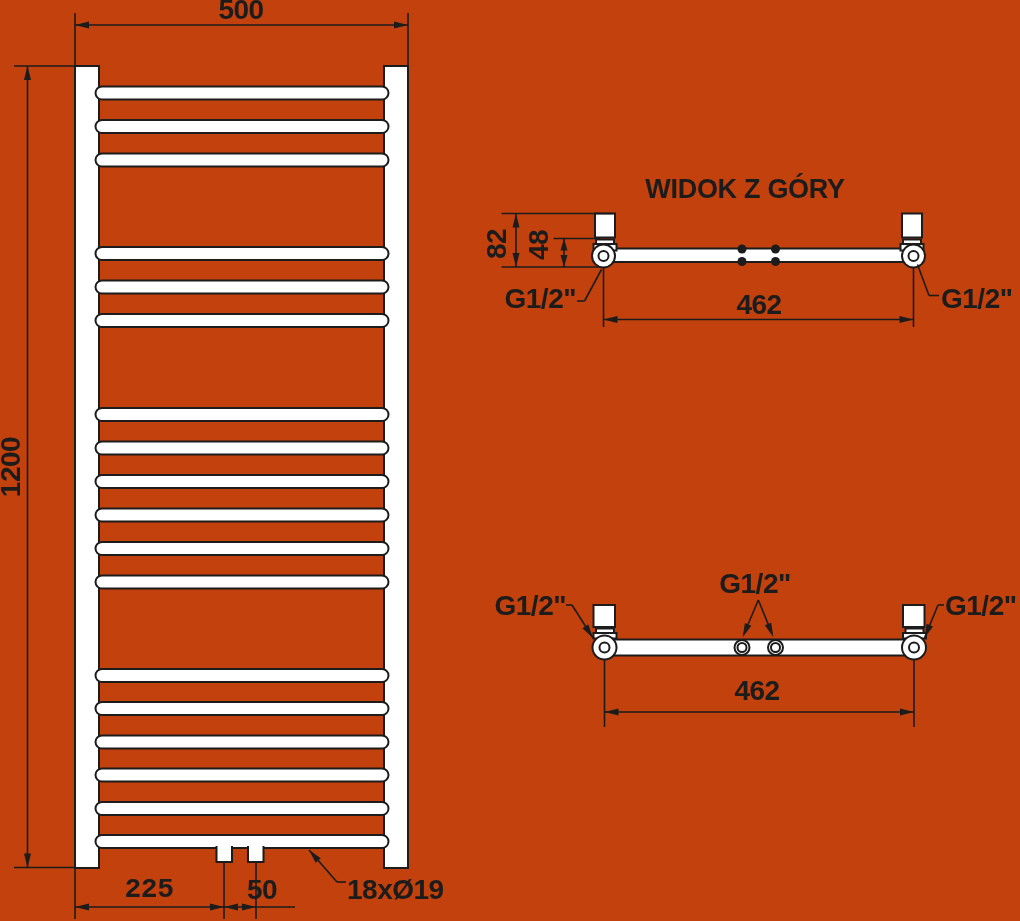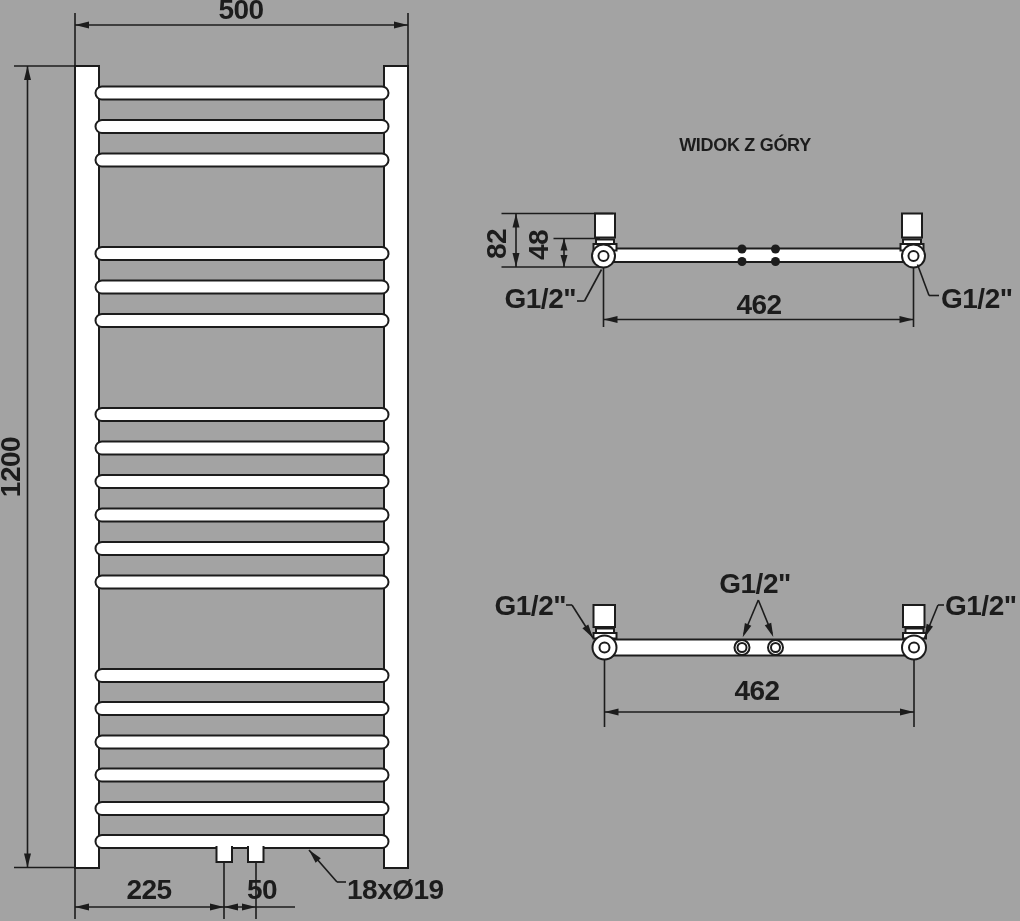--- a/index.html
+++ b/index.html
@@ -1,21 +1,21 @@
 <!DOCTYPE html>
 <html><head>
 <meta charset="utf-8">
 <style>
   html,body{margin:0;padding:0;background:#ffffff;}
-  #canvas{position:relative;width:1020px;height:921px;background:#a3a3a3;overflow:visible;
+  #canvas{position:relative;width:1020px;height:921px;background:#c2410c;overflow:visible;
           font-family:"Liberation Sans",sans-serif;color:#1c1c1c;}
   svg{position:absolute;left:0;top:0;}
   .t{position:absolute;font-size:28px;font-weight:700;letter-spacing:-0.5px;
      line-height:28px;white-space:nowrap;color:#1c1c1c;}
-  .title{font-size:18px;letter-spacing:-0.3px;text-align:center;}
+  .title{font-size:27px;letter-spacing:-0.3px;text-align:center;margin-top:44px;}
   .ctr{text-align:center;}
   .rgt{text-align:right;}
   .rot{transform:rotate(-90deg);transform-origin:center center;text-align:center;}
 </style>
 </head>
 <body>
 
 <div id="canvas">
 
 <svg width="1020" height="921" viewBox="0 0 1020 921">
@@ -160,21 +160,21 @@
     <polygon points="924.5,638 933,626.4 926.6,623.7" fill="#1c1c1c" stroke="none"></polygon>
     <line x1="758.3" y1="600" x2="744" y2="634"></line>
     <polygon points="742.7,637.3 751.3,625.8 744.9,623.1" fill="#1c1c1c" stroke="none"></polygon>
     <line x1="758.3" y1="600" x2="772" y2="633.5"></line>
     <polygon points="773.3,637 771.2,622.7 764.8,625.3" fill="#1c1c1c" stroke="none"></polygon>
   </g>
 </svg>
 
   <div class="t ctr" style="left:201px;top:-4px;width:80px;">500</div>
   <div class="t rot" style="left:-49px;top:453px;width:120px;height:28px;">1200</div>
-  <div class="t ctr" style="left:109px;top:876px;width:80px;">225</div>
+  <div class="t ctr" style="left:109px;top:876px;width:80px;font-family:Liberation Mono, monospace;">225</div>
   <div class="t ctr" style="left:222px;top:876px;width:80px;">50</div>
   <div class="t" style="left:347px;top:876px;width:140px;">18xØ19</div>
 
   <div class="t title" style="left:595px;top:131px;width:300px;">WIDOK Z GÓRY</div>
   <div class="t rot" style="left:467px;top:230px;width:60px;height:28px;">82</div>
   <div class="t rot" style="left:509px;top:231px;width:60px;height:28px;">48</div>
   <div class="t ctr" style="left:719px;top:291px;width:80px;">462</div>
   <div class="t rgt" style="left:456px;top:285px;width:120px;">G1/2"</div>
   <div class="t" style="left:941px;top:285px;width:120px;">G1/2"</div>
 

